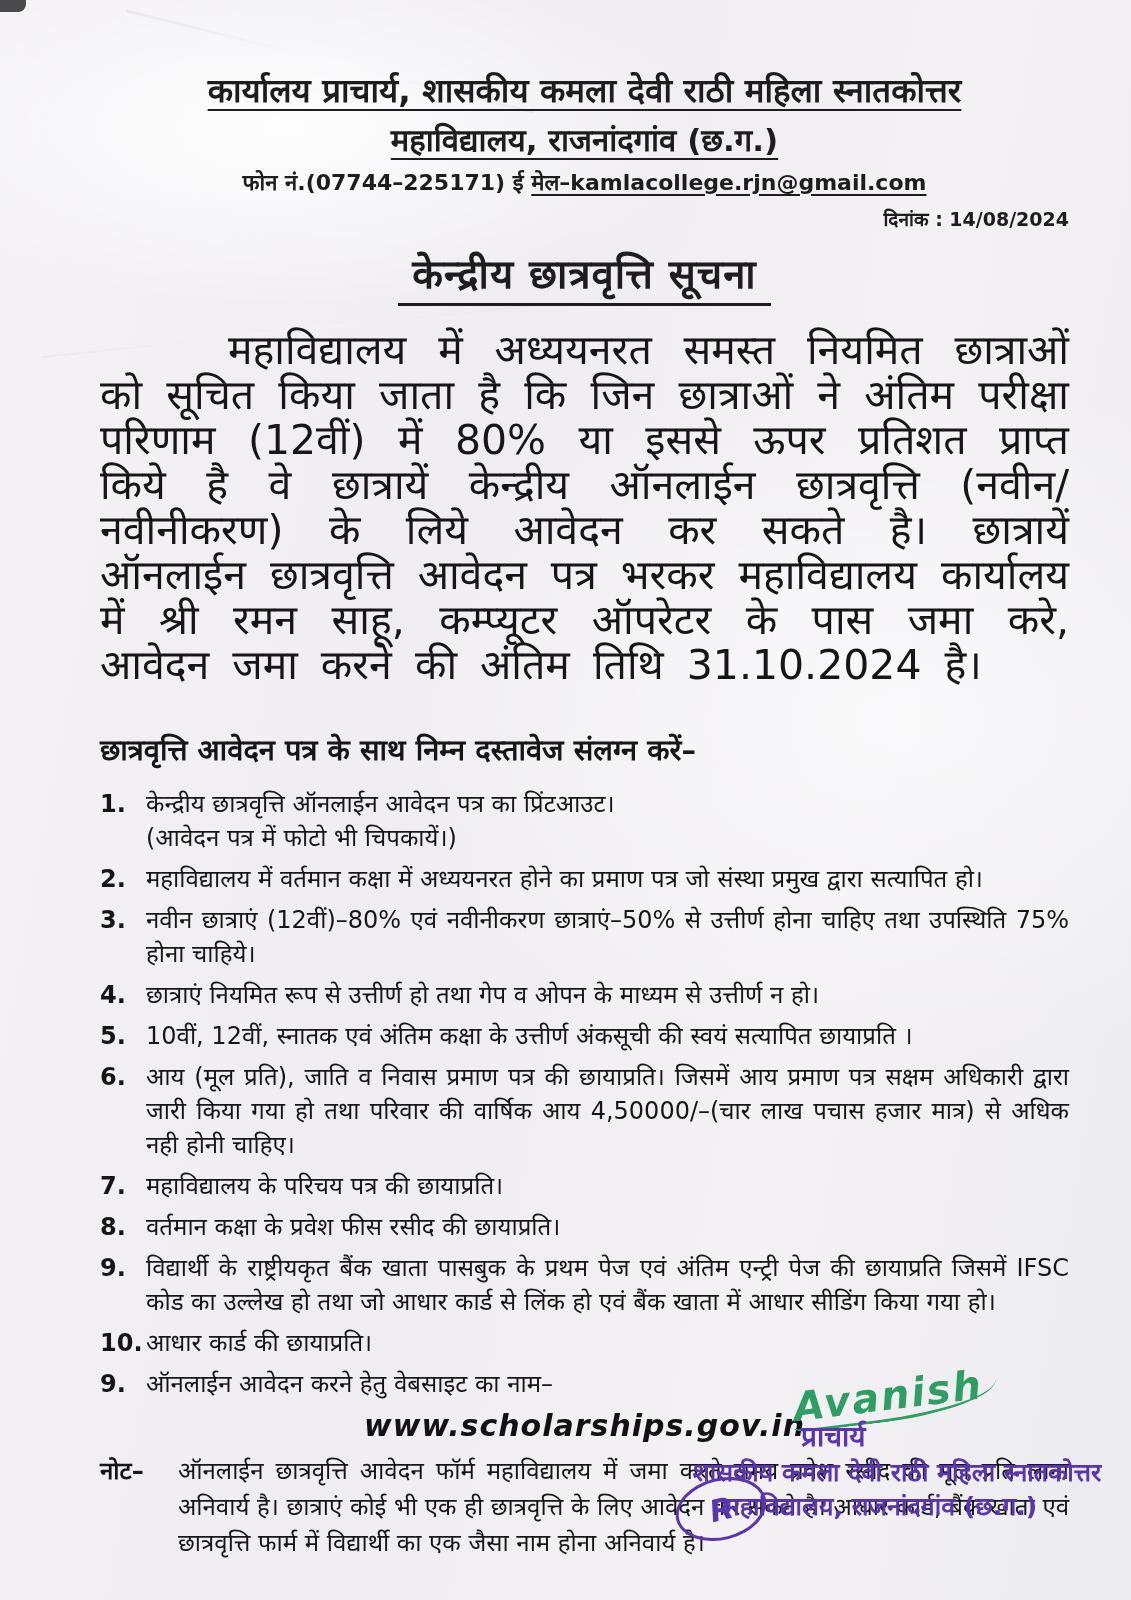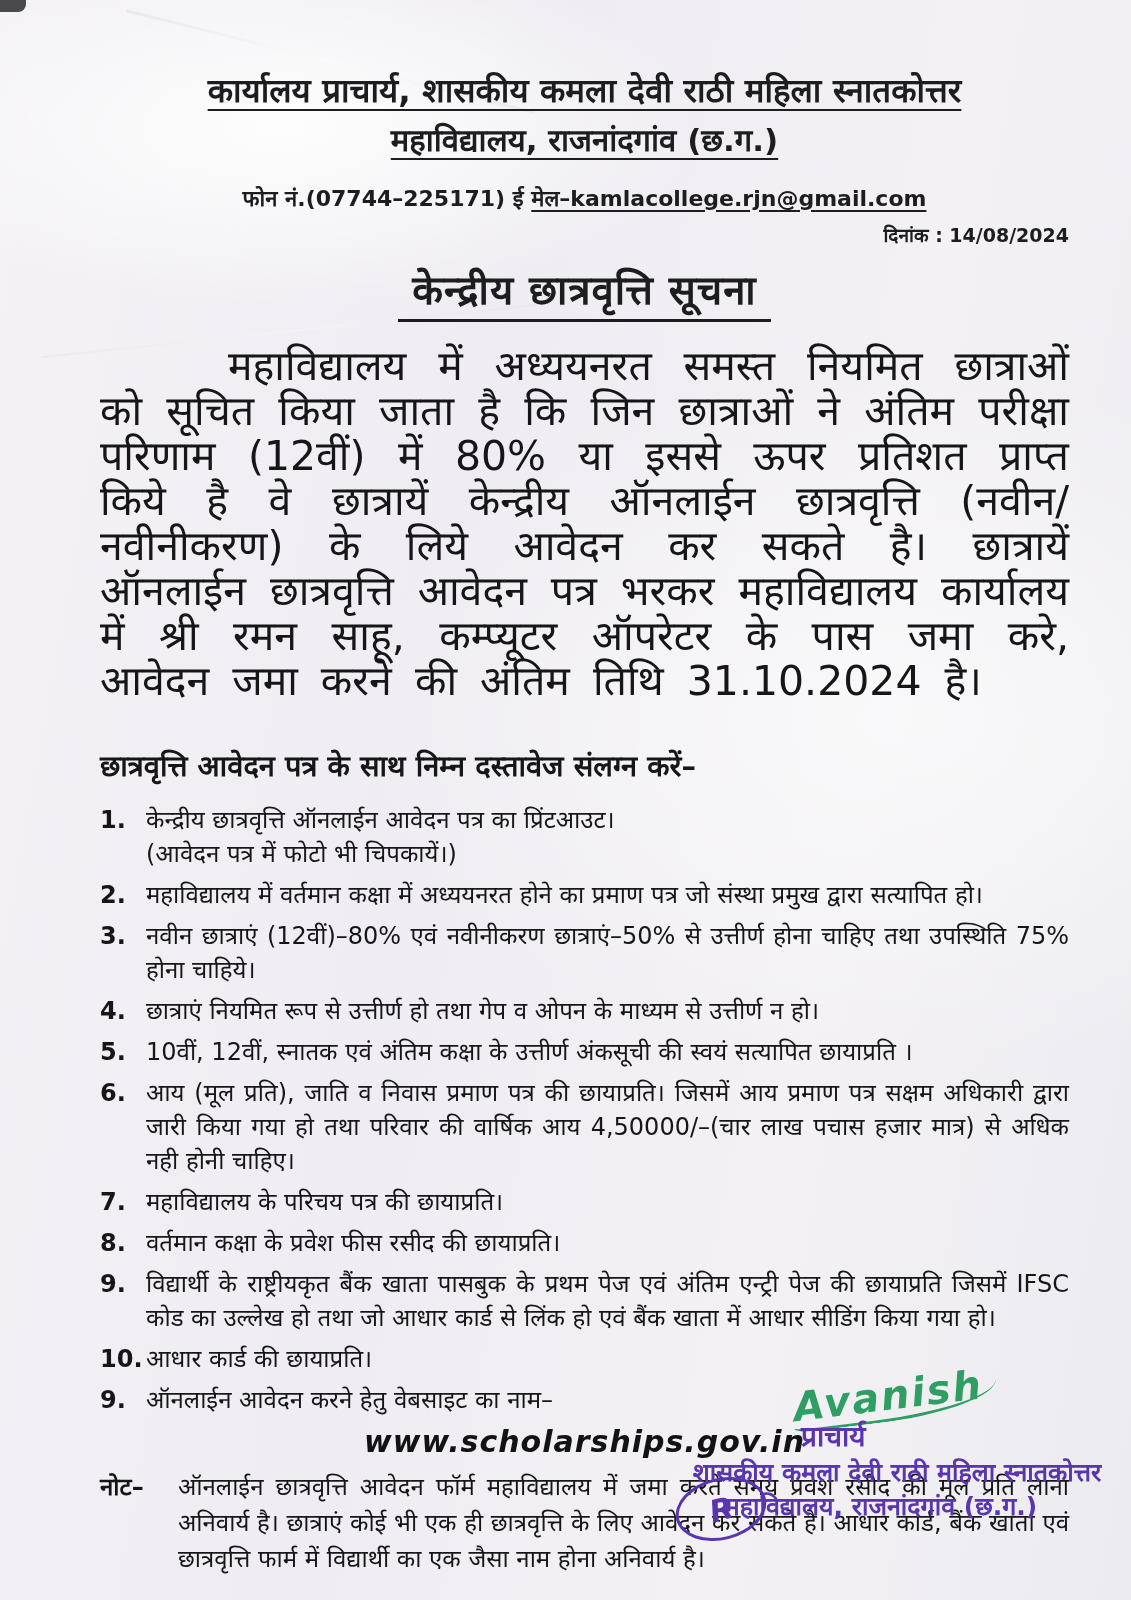--- a/index.html
+++ b/index.html
@@ -19,21 +19,21 @@
   .crease{position:absolute;pointer-events:none;background:linear-gradient(135deg,rgba(0,0,0,.05),rgba(255,255,255,.35) 50%,rgba(0,0,0,.04));}
   .crease1{left:120px;top:60px;width:420px;height:3px;transform:rotate(14deg);}
   .crease2{left:40px;top:330px;width:500px;height:2px;transform:rotate(-6deg);opacity:.6;}
   .corner-mark{position:absolute;left:0;top:0;width:26px;height:12px;background:#2b2b2e;border-bottom-right-radius:8px;opacity:.85;}
 
   .inner{position:relative;padding:24px 62px 0 100px;box-sizing:border-box;}
 
   .hdr{ text-align:center; }
   .hdr-l1{font-size:33px;font-weight:bold;text-decoration:underline;text-underline-offset:7px;text-decoration-thickness:2px;line-height:46px;margin-top:44px;}
   .hdr-l2{font-size:31px;font-weight:bold;text-decoration:underline;text-underline-offset:7px;text-decoration-thickness:2px;line-height:44px;margin-top:4px;}
-  .hdr-phone{font-size:22px;font-weight:bold;line-height:34px;margin-top:20px;}
+  .hdr-phone{font-size:22px;font-weight:bold;line-height:34px;margin-top:4px;}
   .hdr-phone .u{text-decoration:underline;text-underline-offset:4px;}
   .date-line{text-align:right;font-size:19px;font-weight:bold;margin-top:4px;line-height:30px;}
 
   .doc-title{
     text-align:center;font-size:40px;font-weight:bold;line-height:64px;margin-top:8px;
     letter-spacing:1px;
   }
   .doc-title span{border-bottom:3px solid #1d1d1f;padding:0 14px 6px;}
 
   .intro{

